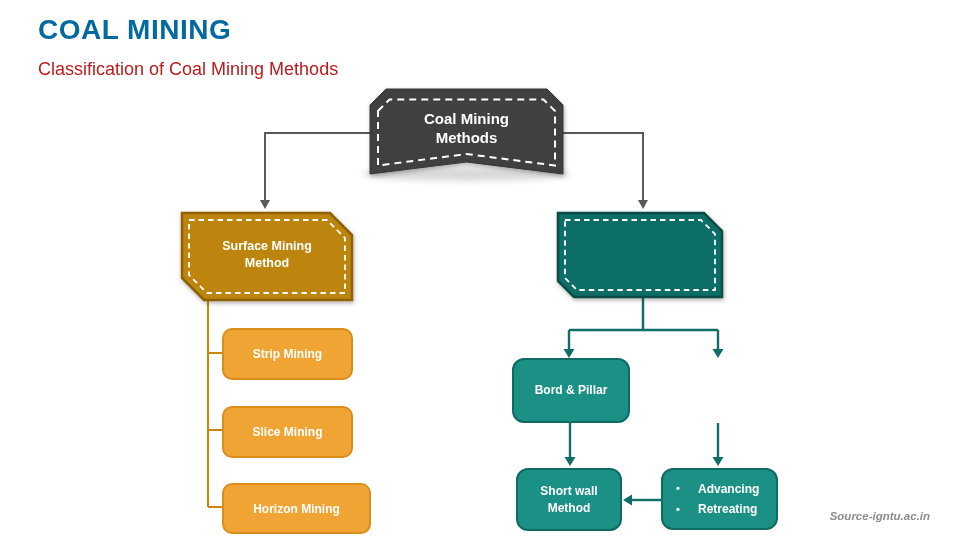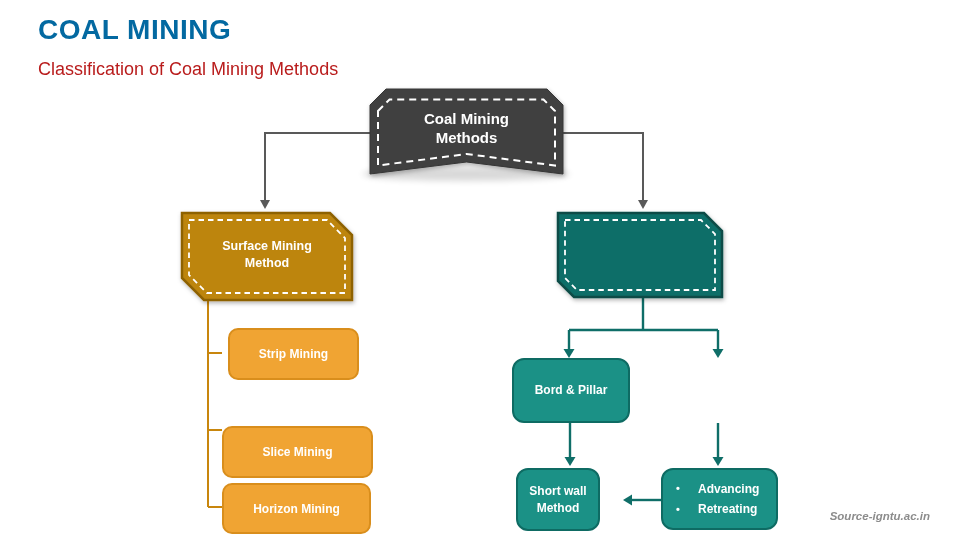--- a/index.html
+++ b/index.html
@@ -96,35 +96,35 @@
   <div class="abs slide-title">COAL MINING</div>
   <div class="abs slide-subtitle">Classification of Coal Mining Methods</div>
 
   <div class="abs node-label banner-label">
     <span>Coal Mining Methods</span>
   </div>
   <div class="abs node-label surface-label">
     <span>Surface Mining Method</span>
   </div>
 
-  <div class="abs amber-child" style="left:228px;top:328px;width:131px;height:52px;">
+  <div class="abs amber-child" style="left:222px;top:328px;width:131px;height:52px;">
     <span>Strip Mining</span>
   </div>
-  <div class="abs amber-child" style="left:222px;top:406px;width:151px;height:52px;margin-top:20px;">
+  <div class="abs amber-child" style="left:222px;top:406px;width:131px;height:52px;">
     <span>Slice Mining</span>
   </div>
   <div class="abs amber-child" style="left:222px;top:483px;width:149px;height:51px;">
     <span>Horizon Mining</span>
   </div>
 
   <div class="abs teal-child" style="left:512px;top:358px;width:118px;height:65px;">
     <span>Bord &amp; Pillar</span>
   </div>
 
-  <div class="abs teal-child" style="left:516px;top:468px;width:84px;height:63px;">
+  <div class="abs teal-child" style="left:516px;top:468px;width:106px;height:63px;">
     <span style="max-width:70px;">Short wall Method</span>
   </div>
   <div class="abs teal-child bullet-box" style="left:661px;top:468px;width:117px;height:62px;">
     <div class="bullet-row">
       <span class="bullet-dot">•</span>
       <span>Advancing</span>
     </div>
     <div class="bullet-row">
       <span class="bullet-dot">•</span>
       <span>Retreating</span>

